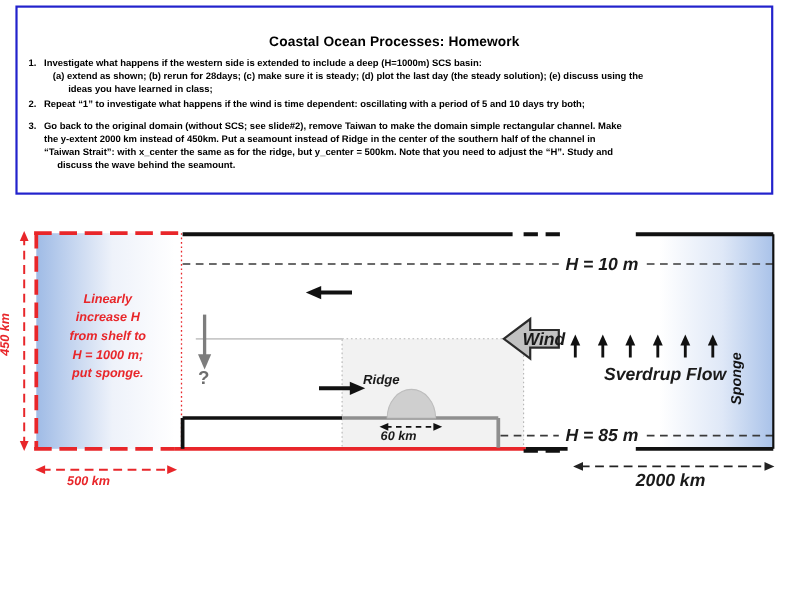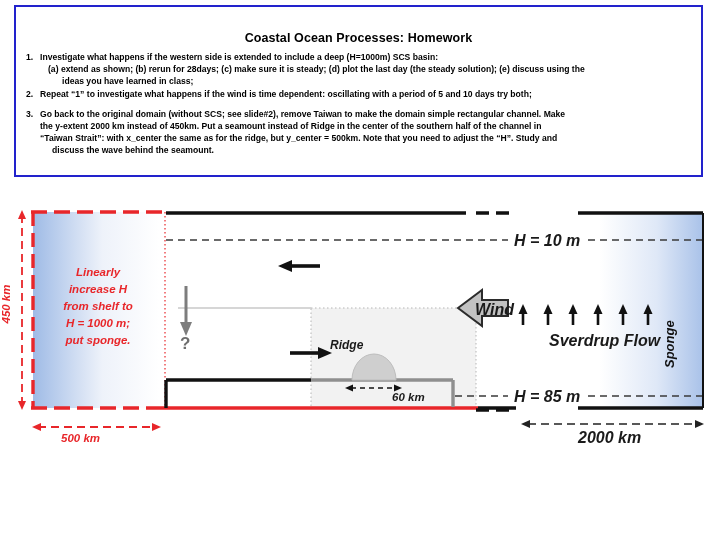--- a/index.html
+++ b/index.html
@@ -106,21 +106,21 @@
   }
   #sponge-label {
     color: #111;
     font-weight: bold;
     font-size: 13px;
     font-style: italic;
     transform: rotate(-90deg);
     transform-origin: 0 0;
   }
   #ridge-label { font-size: 12px; }
-  #km60-label { font-size: 11.5px; margin-left: 46px; }
+  #km60-label { font-size: 11.5px; }
 </style>
 </head>
 <body>
 
 <div id="hw-box">
   <div id="hw-title">Coastal Ocean Processes: Homework</div>
 
   <ul id="hw-list">
 
     <li class="hw-item">

